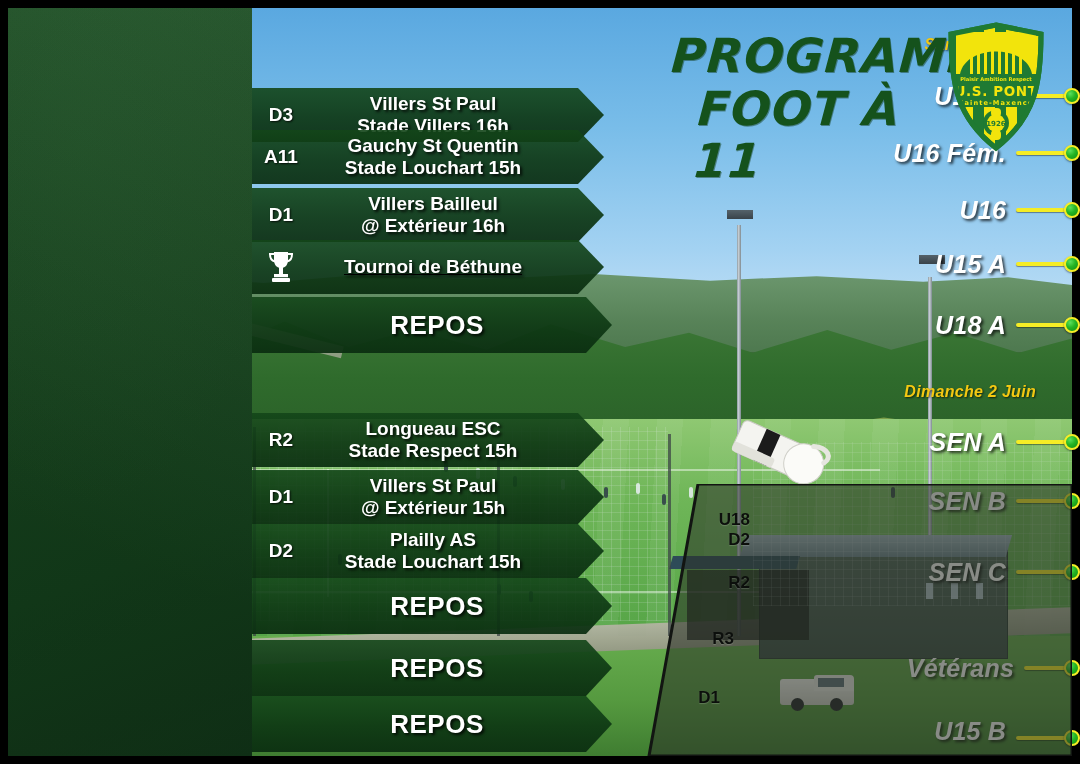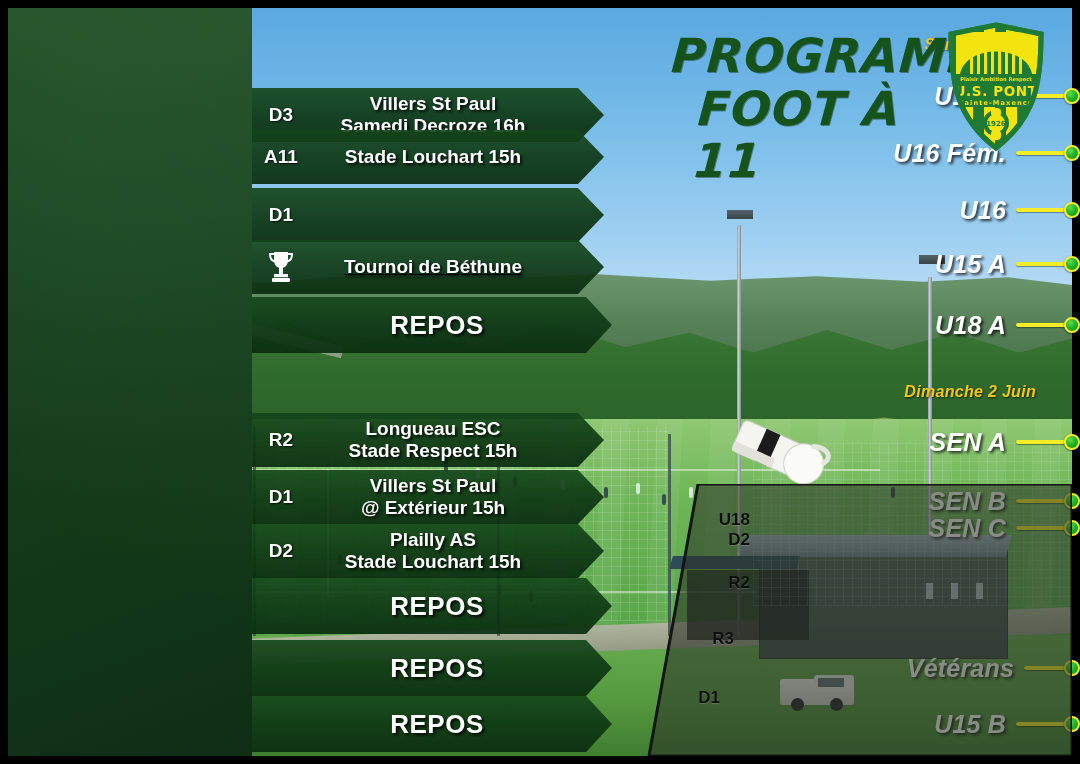--- a/index.html
+++ b/index.html
@@ -332,59 +332,64 @@
         <span class="conn-dot"></span>
     </span>
   </div>
   <div class="teamrow" style="top:479px;">
     <span class="teamname">SEN B</span>
     <span class="connector">
       <span class="conn-line" style="width:50px;"></span>
         <span class="conn-dot"></span>
     </span>
   </div>
-  <div class="teamrow" style="top:506px;text-align:right;">
+  <div class="teamrow" style="top:550px;text-align:right;">
     <span class="teamname">SEN C</span>
     <span class="connector">
       <span class="conn-line" style="width:50px;"></span>
         <span class="conn-dot"></span>
     </span>
   </div>
   <div class="teamrow" style="top:646px;">
     <span class="teamname">Vétérans</span>
     <span class="connector">
       <span class="conn-line" style="width:42px;"></span>
         <span class="conn-dot"></span>
     </span>
   </div>
-  <div class="teamrow" style="top:702px;">
+  <div class="teamrow" style="top:702px;align-items:flex-end;">
     <span class="teamname">U15 B</span>
     <span class="connector">
       <span class="conn-line" style="width:50px;"></span>
         <span class="conn-dot"></span>
     </span>
   </div>
 
   <div class="banner" style="top:88px;width:352px;">
     <span class="div">D3</span>
     <span class="match">
       <span>Villers St Paul</span>
-      <span class="match-l2">Samedi Decroze 16h</span>
+      <span class="match-l2">Stade Villers 16h</span>
     </span>
   </div>
 
   <div class="banner" style="top:130px;width:352px;">
     <span class="div">A11</span>
     <span class="match">
+      <span>Gauchy St Quentin</span>
       <span class="match-l2">Stade Louchart 15h</span>
     </span>
   </div>
 
   <div class="banner" style="top:188px;width:352px;">
     <span class="div">D1</span>
+    <span class="match">
+      <span>Villers Bailleul</span>
+      <span class="match-l2">@ Extérieur 16h</span>
+    </span>
   </div>
 
   <div class="banner" style="top:240px;width:352px;text-decoration:underline;">
     <span class="div trophy">
       <span class="trophy-ico">
         <svg viewBox="0 0 30 34" xmlns="http://www.w3.org/2000/svg">
           <path d="M8 2h14v8c0 5-3 8-7 8s-7-3-7-8V2z" fill="#ffffff"></path>
           <path d="M8 4H4c0 5 2 7 5 7.5" stroke="#ffffff" stroke-width="2" fill="none"></path>
           <path d="M22 4h4c0 5-2 7-5 7.5" stroke="#ffffff" stroke-width="2" fill="none"></path>
           <rect x="13" y="17" width="4" height="7" fill="#ffffff"></rect>

